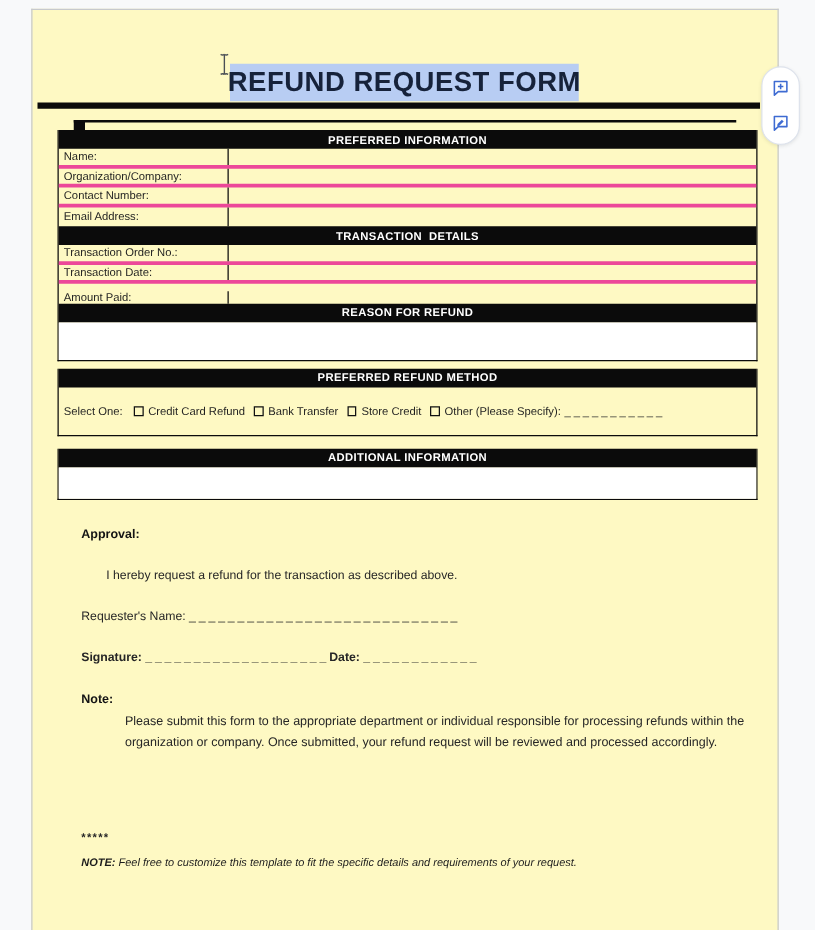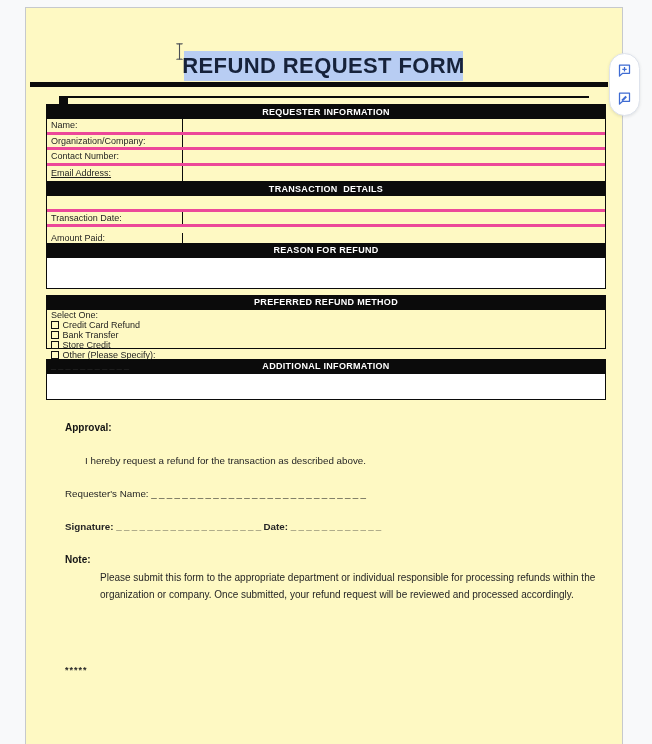--- a/index.html
+++ b/index.html
@@ -63,22 +63,22 @@
     width:136px; border-right:1px solid #0b0b0b;
     display:flex; align-items:center; padding-left:4px;
     white-space:nowrap;
   }
   .val-cell { flex:1; }
   .blank-box { background:#fff; }
   .reason-box { height:30px; }
   .addl-box { height:25px; }
   
   .method-row {
-    height:38px; display:flex; align-items:flex-start;
-    font-size:9px; color:#1f1f1f; padding-left:4px; white-space:nowrap;flex-direction:column;
+    height:38px; display:flex; align-items:center;
+    font-size:9px; color:#1f1f1f; padding-left:4px; white-space:nowrap;
   }
   .method-prompt { margin-right:9px; }
   .chk {
     display:inline-block; width:7.5px; height:7.5px;
     border:1.3px solid #111; margin-right:4px; flex:0 0 auto;
     position:relative; top:0.5px;
   }
   .opt { display:flex; align-items:center; margin-right:7px; }
   .opt.last { margin-right:3px; }
   .blank { letter-spacing:2.3px; color:#2a2a2a; }
@@ -124,42 +124,43 @@
   </div>
 
   <div class="title-rule"></div>
 
   <div class="pre-notch"></div>
   <div class="pre-line"></div>
 
   <div class="form-area">
 
     <div class="tbl">
-      <div class="hdr-bar">REQUESTER INFORMATION</div>
+      <div class="hdr-bar">PREFERRED INFORMATION</div>
 
       <div class="lbl-row">
         <div class="lbl-cell">Name:</div>
         <div class="val-cell"></div>
       </div>
       <div class="lbl-row">
         <div class="lbl-cell">Organization/Company:</div>
         <div class="val-cell"></div>
       </div>
       <div class="lbl-row">
         <div class="lbl-cell">Contact Number:</div>
         <div class="val-cell"></div>
       </div>
-      <div class="lbl-row" style="border-bottom:none;text-decoration:underline;">
+      <div class="lbl-row" style="border-bottom:none;">
         <div class="lbl-cell">Email Address:</div>
         <div class="val-cell"></div>
       </div>
 
       <div class="hdr-bar">TRANSACTION  DETAILS</div>
 
       <div class="lbl-row">
+        <div class="lbl-cell">Transaction Order No.:</div>
         <div class="val-cell"></div>
       </div>
       <div class="lbl-row">
         <div class="lbl-cell">Transaction Date:</div>
         <div class="val-cell"></div>
       </div>
       <div class="lbl-row" style="border-bottom:none;align-items:flex-end;">
         <div class="lbl-cell">Amount Paid:</div>
         <div class="val-cell"></div>
       </div>
@@ -203,20 +204,23 @@
   <div class="txt" style="top:480px;">
     <span>Requester's Name: </span><span class="blank">____________________________</span>
   </div>
   <div class="txt" style="top:513px;font-weight:bold;">
     <span>Signature: </span><span class="blank">___________________</span><span>Date: </span><span class="blank">____________</span>
   </div>
 
   <div class="txt bold-head" style="top:546px;">Note:</div>
   <div class="note-body">Please submit this form to the appropriate department or individual responsible for processing refunds within the organization or company. Once submitted, your refund request will be reviewed and processed accordingly.</div>
   <div class="txt stars">*****</div>
+  <div class="txt footer-note">
+    <b>NOTE:</b><span> Feel free to customize this template to fit the specific details and requirements of your request.</span>
+  </div>
 
 </div>
 
 <div class="action-pill">
   <div class="pill-btn">
     <svg width="15" height="15" viewBox="0 0 24 24">
       <path d="M4 3.5 H20 V16.5 H9 L4 21 Z" fill="none" stroke="#3e6bd2" stroke-width="2" stroke-linejoin="round"></path>
       <path d="M12 6.5 V13.5 M8.5 10 H15.5" fill="none" stroke="#3e6bd2" stroke-width="2"></path>
     </svg>
   </div>

